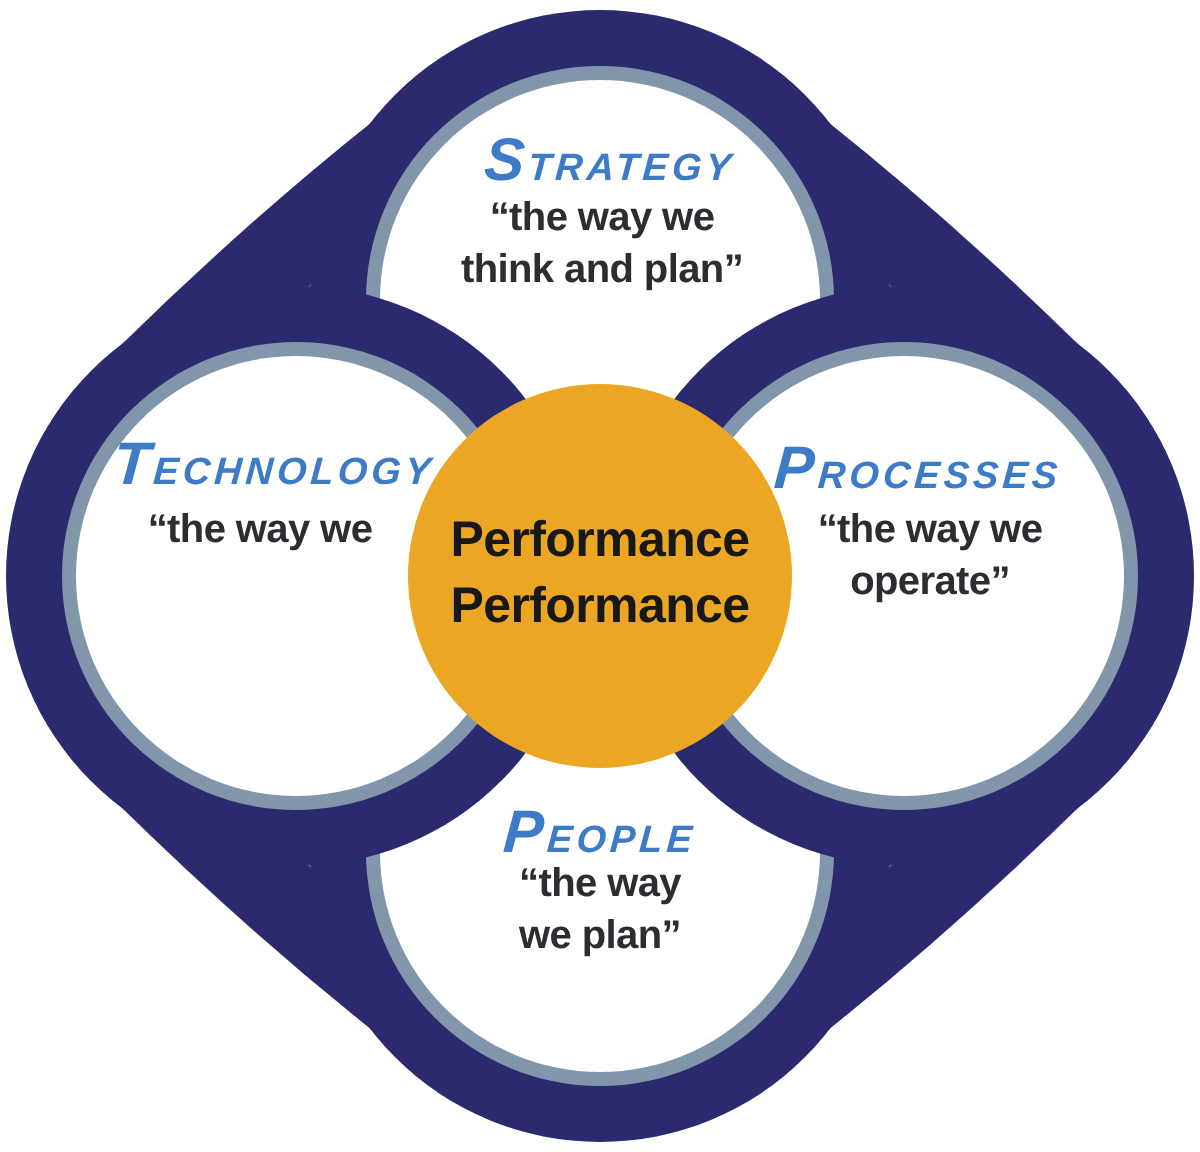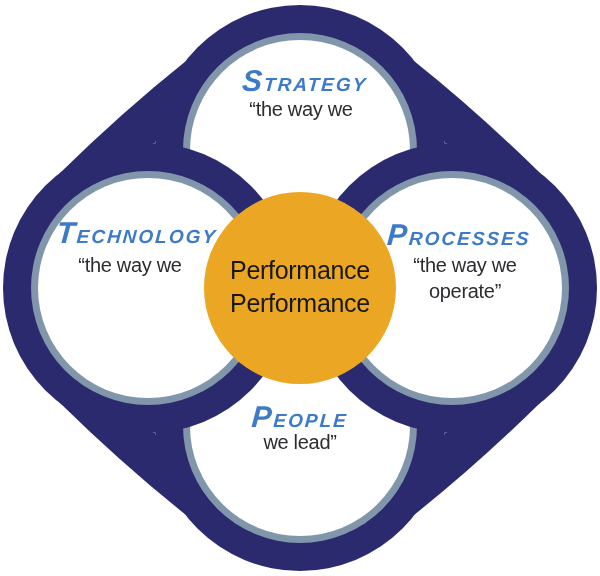--- a/index.html
+++ b/index.html
@@ -4,21 +4,21 @@
 <style>
   html,body{margin:0;padding:0;background:#ffffff;}
   .stage{
     position:relative;
     width:600px;height:576px;
     background:#ffffff;
     overflow:hidden;
     font-family:"Liberation Sans", sans-serif;
   }
   .stage svg{position:absolute;left:0;top:0;}
-  .txt{position:absolute;text-align:center;}
+  .txt{position:absolute;text-align:center;font-weight:bold;}
   .petal-label{
     color:#3e7bc7;
     font-style:italic;
     font-weight:700;
     font-size:19px;
     line-height:1.2;
     letter-spacing:2px;
     text-transform:uppercase;
     transform:skewX(-4deg);
   }
@@ -26,21 +26,21 @@
     font-size:30px;
   }
   .quote{
     color:#2c2c31;
     font-size:20px;
     line-height:26px;
     letter-spacing:-0.3px;
   }
   .center-text{
     color:#181818;
-    font-weight:400;
+    font-weight:700;
     font-size:25px;
     line-height:33px;
     letter-spacing:-0.3px;
   }
 </style>
 </head>
 <body>
 
 <div class="stage">
 
@@ -74,36 +74,38 @@
       <circle cx="452" cy="288" r="117" fill="#8296ab"></circle>
       <circle cx="452" cy="288" r="110" fill="#ffffff"></circle>
     </g>
 
     <circle cx="300" cy="288" r="96" fill="#eba723"></circle>
   </svg>
 
   <div class="txt petal-label" style="left:205px;top:63px;width:200px;">Strategy</div>
   <div class="txt quote" style="left:201px;top:96px;width:200px;">
     <div>“the way we</div>
+    <div>think and plan”</div>
   </div>
 
   <div class="txt petal-label" style="left:37px;top:215px;width:200px;">Technology</div>
   <div class="txt quote" style="left:30px;top:252px;width:200px;">
     <div>“the way we</div>
   </div>
 
   <div class="txt petal-label" style="left:359px;top:217px;width:200px;">Processes</div>
   <div class="txt quote" style="left:365px;top:252px;width:200px;">
     <div>“the way we</div>
     <div>operate”</div>
   </div>
 
   <div class="txt petal-label" style="left:200px;top:399px;width:200px;">People</div>
   <div class="txt quote" style="left:200px;top:429px;width:200px;">
-    <div>we lead”</div>
+    <div>“the way</div>
+    <div>we plan”</div>
   </div>
 
   <div class="txt center-text" style="left:200px;top:254px;width:200px;">
     <div>Performance</div>
     <div>Performance</div>
   </div>
 
 </div>
 
 </body></html>

